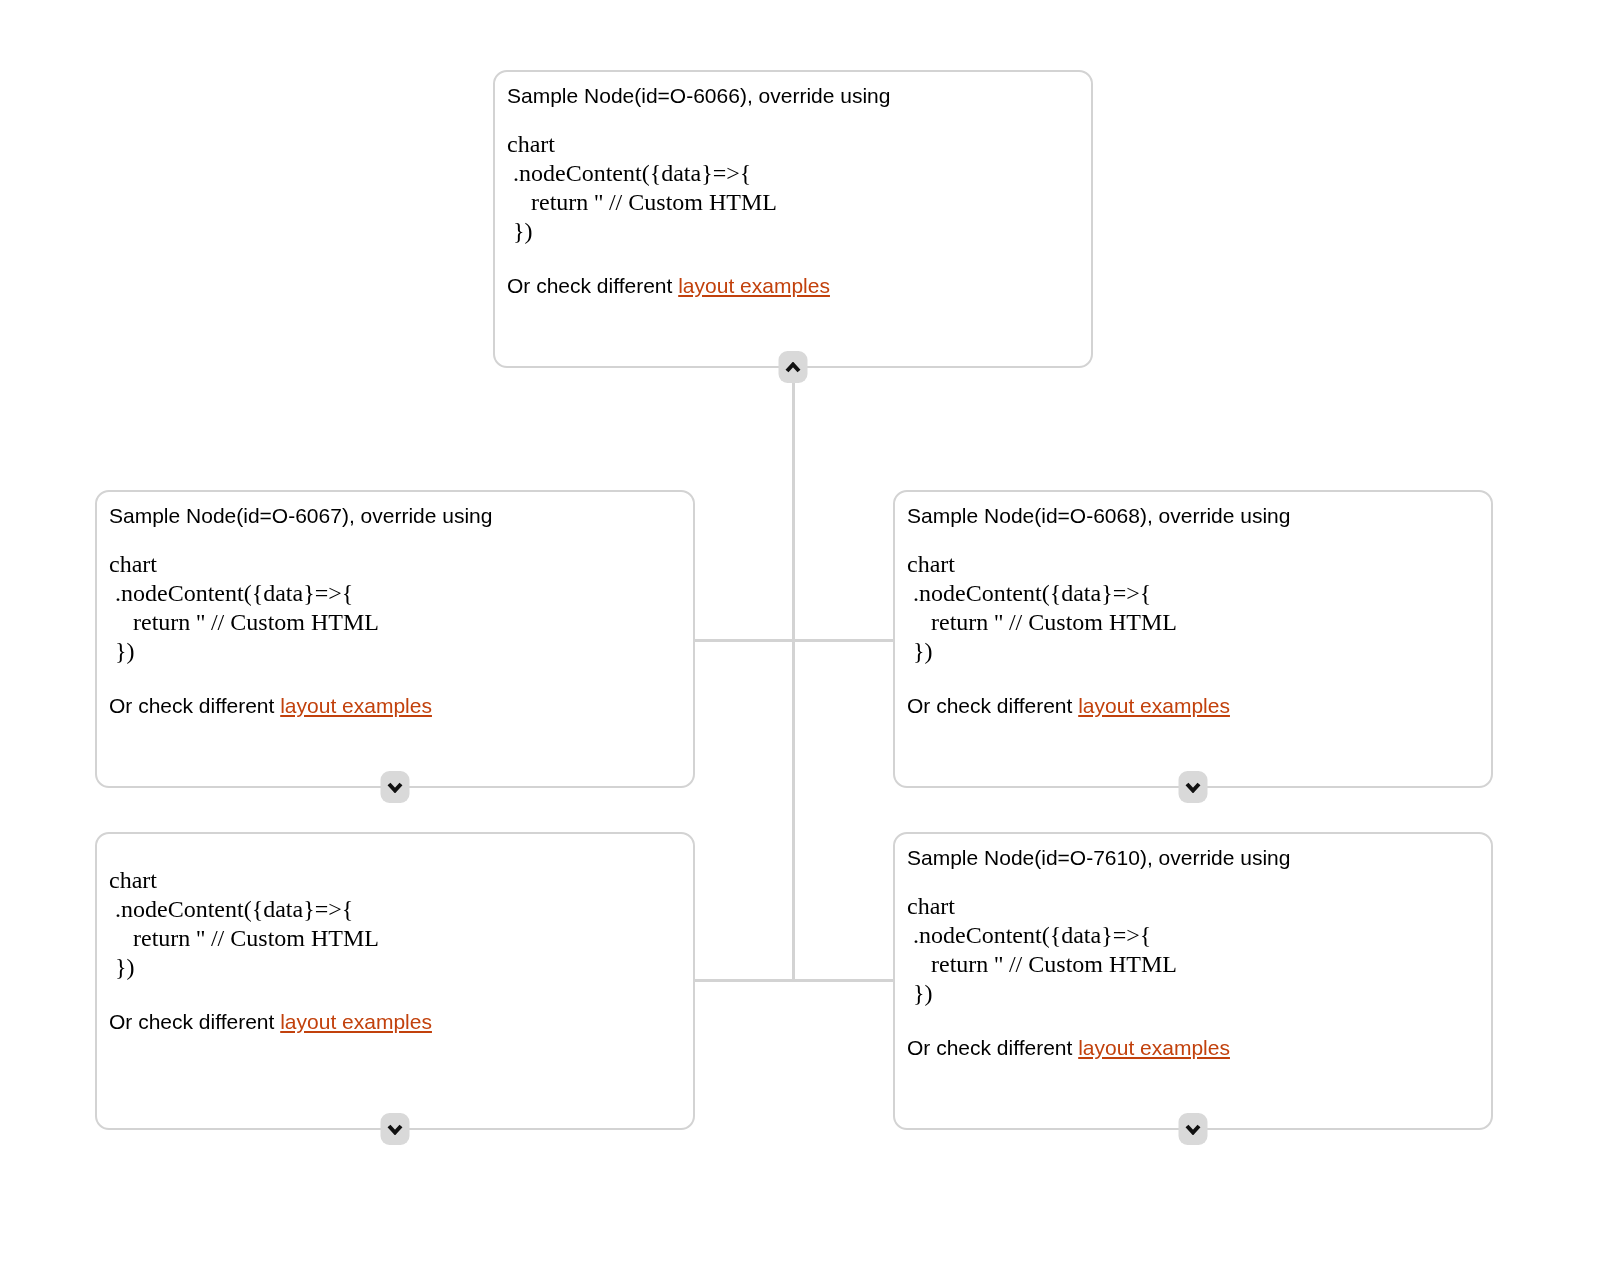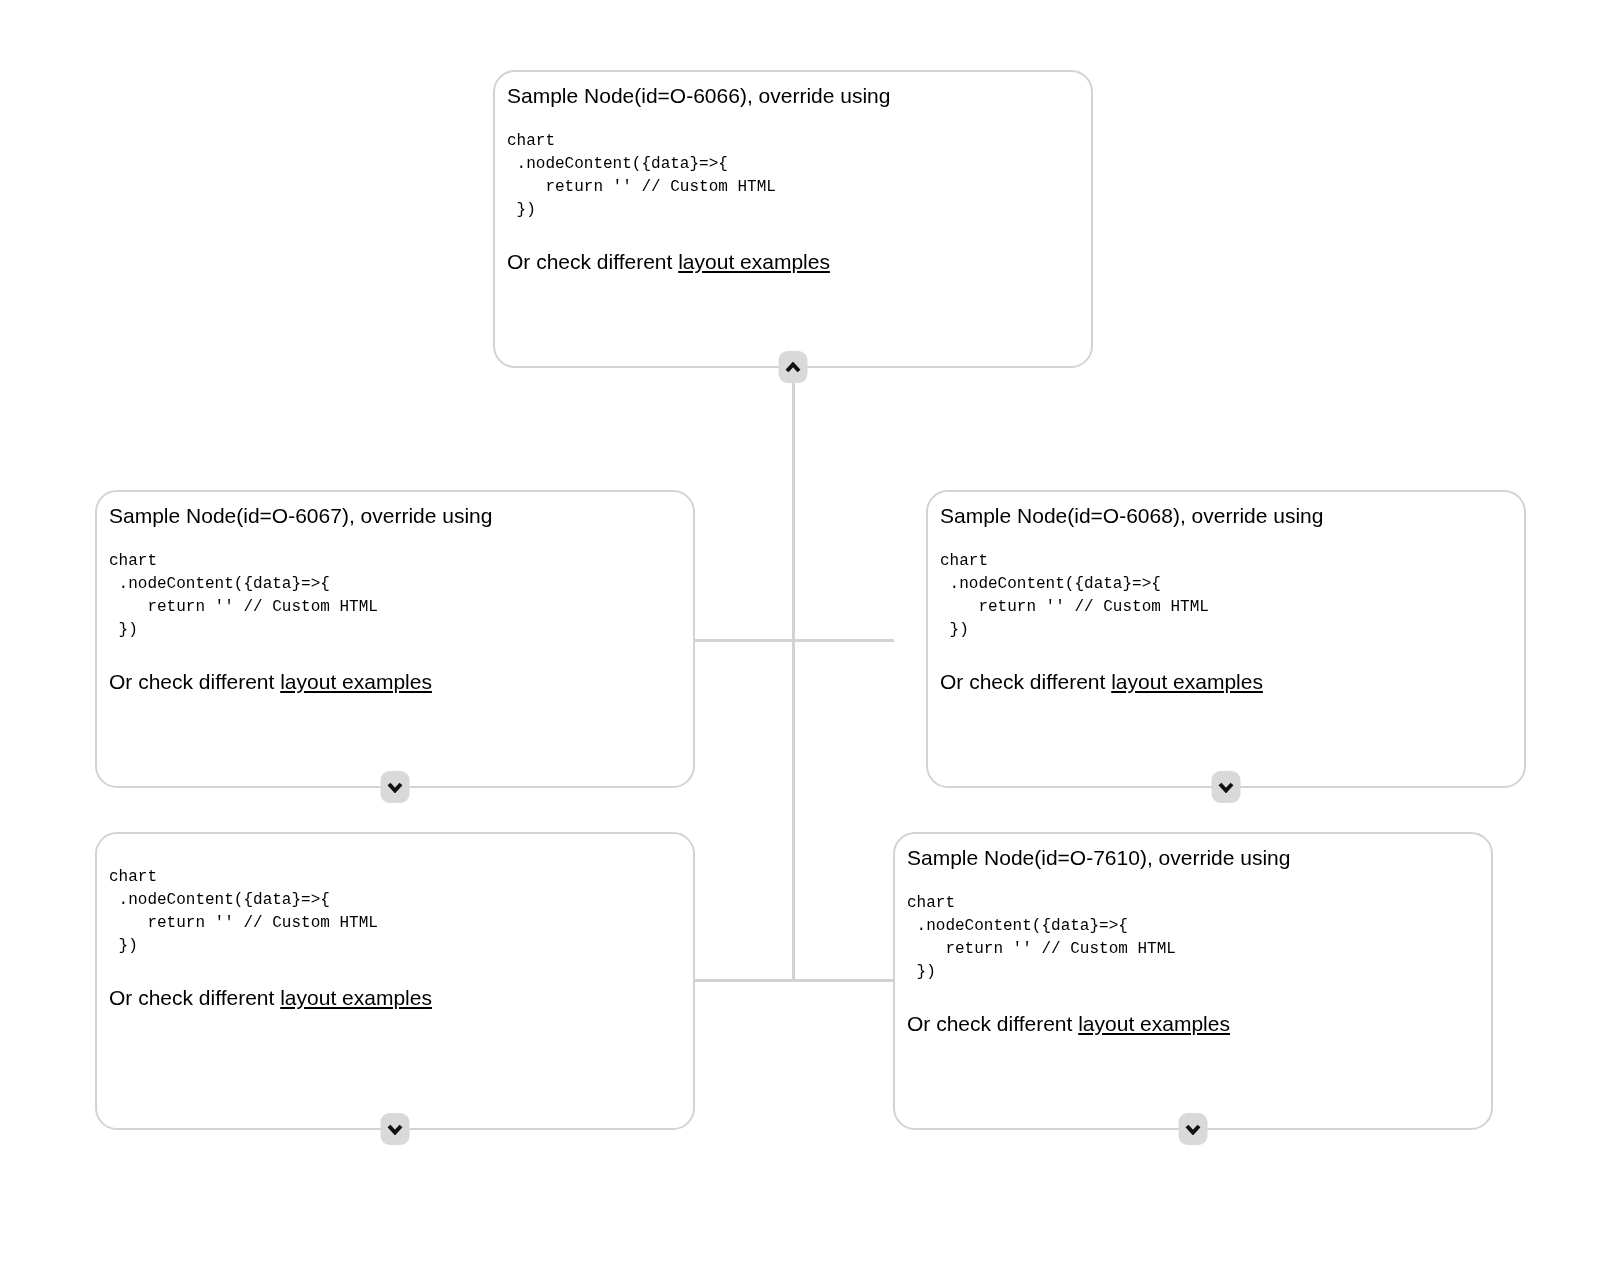--- a/index.html
+++ b/index.html
@@ -29,49 +29,49 @@
   #branch-bot  { left: 694px; top: 979px; width: 200px; }
 
   
   .node {
     position: absolute;
     width: 600px;
     height: 298px;
     box-sizing: border-box;
     background: #ffffff;
     border: 2px solid #d3d3d3;
-    border-radius: 22px;
+    border-radius: 14px;
     padding: 11px 12px;
     color: #000000;
   }
   #node-0 { left: 493px; top: 70px;  }
   #node-1 { left: 95px;  top: 490px; }
-  #node-2 { left: 893px; top: 490px; margin-left: 33px; }
+  #node-2 { left: 893px; top: 490px; }
   #node-3 { left: 95px;  top: 832px; }
   #node-4 { left: 893px; top: 832px; }
 
   .node-title {
     font-size: 21px;
     line-height: 26px;
     white-space: nowrap;
   }
   .node-code {
-    font-family: Liberation Mono, monospace;
-    font-size: 16px;
-    line-height: 23px;
+    font-family: Liberation Serif, serif;
+    font-size: 24px;
+    line-height: 29px;
     margin: 21px 0 27px 0;
     white-space: pre;
   }
   .node-footer {
     font-size: 21px;
     line-height: 26px;
     white-space: nowrap;
   }
   .node-footer a {
-    color: #000000;
+    color: #c2410c;
     text-decoration: underline;
     cursor: pointer;
   }
 
   
   .toggle-btn {
     position: absolute;
     left: 50%;
     top: calc(100% - 15px);
     transform: translateX(-50%);

